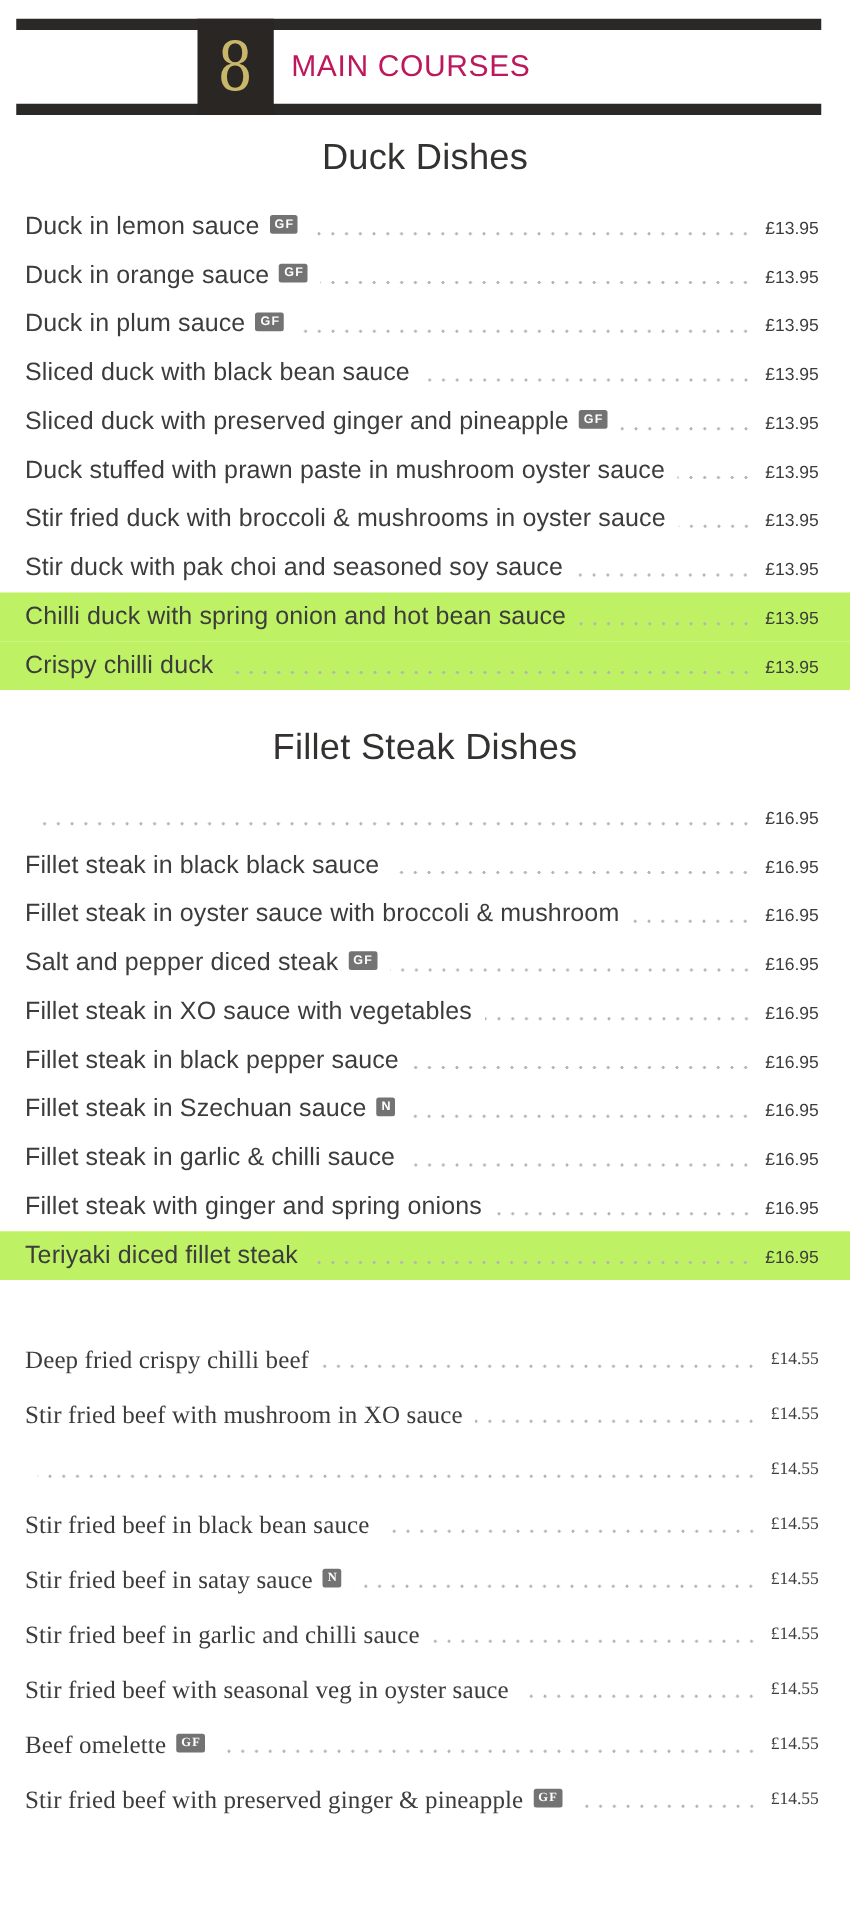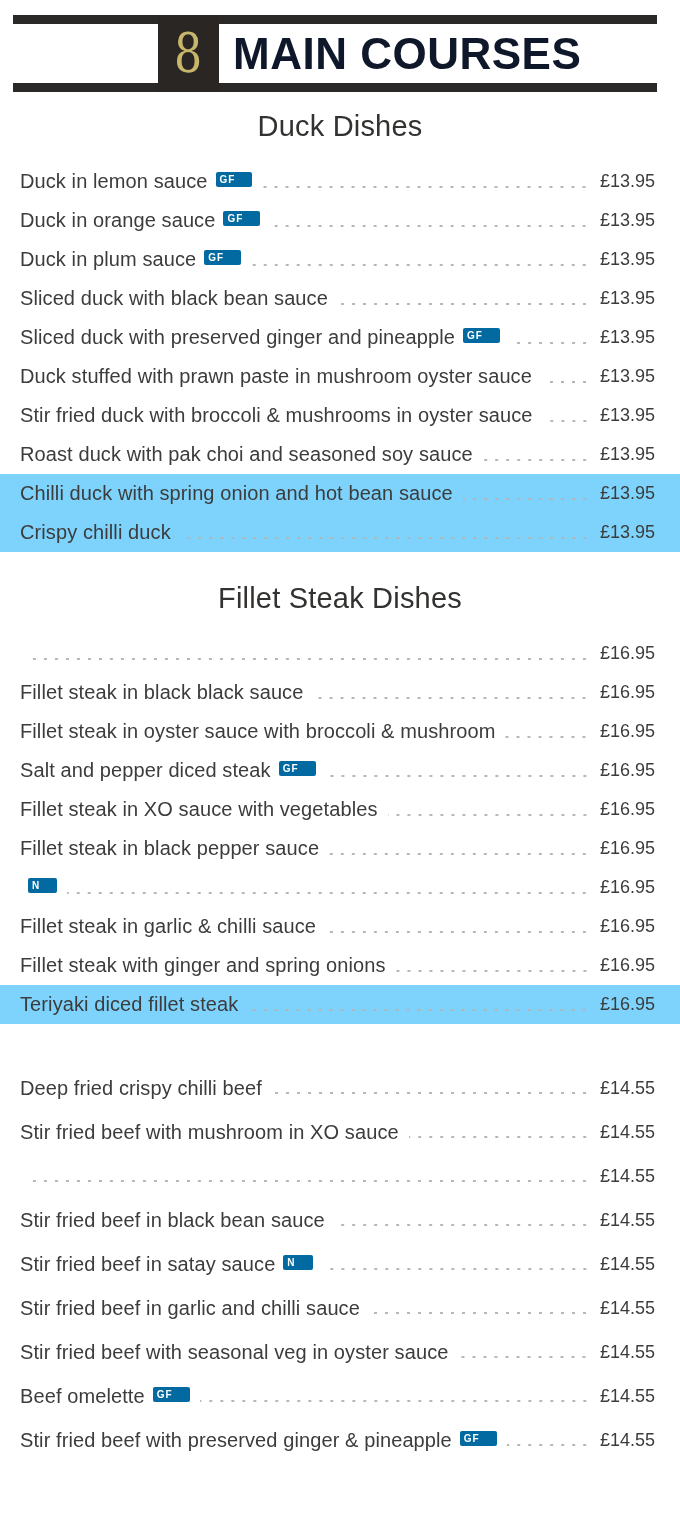--- a/index.html
+++ b/index.html
@@ -49,24 +49,24 @@
     font-size: 54px;
     line-height: 1;
     color: #c8b66a;
     transform: scaleX(0.82);
   }
   .header-title {
     position: absolute;
     left: 220px;
     top: 50%;
     transform: translateY(-50%);
-    font-size: 44px;
-    font-weight: bold;
+    font-size: 24px;
+    font-weight: normal;
     letter-spacing: 0.5px;
-    color: #0f172a;
+    color: #be185d;
     white-space: nowrap;
   }
 
   
   .content {
     position: absolute;
     top: 92px;
     left: 0;
     right: 0;
   }
@@ -83,54 +83,54 @@
     letter-spacing: 0.2px;
   }
   .items { padding-top: 16px; }
   .row {
     display: flex;
     align-items: center;
     height: 39px;
     padding: 0 25px 0 20px;
     box-sizing: border-box;
   }
-  .section:last-child .row { height: 44px; }
-  .row.highlight { background: #7dd3fc; }
+  .section:last-child .row { height: 44px; font-family: Liberation Serif, serif; }
+  .row.highlight { background: #bef264; }
   .item-name {
     font-size: 20px;
     color: #3c3c3c;
     white-space: nowrap;
     letter-spacing: 0.1px;
   }
   .badge {
     display: inline-block;
-    background: #0369a1;
+    background: #737373;
     color: #ffffff;
     font-size: 10px;
     font-weight: bold;
     letter-spacing: 1px;
     line-height: 1;
-    padding: 3px 17px 2px 4px;
+    padding: 3px 3px 2px 4px;
     border-radius: 2px;
     margin-left: 8px;
     position: relative;
     top: -2px;
   }
   .leader {
     flex: 1;
     height: 4px;
     margin: 10px 10px 0 10px;
     background-image: radial-gradient(circle, #b5b5b5 1.1px, rgba(0,0,0,0) 1.4px);
     background-size: 11px 4px;
     background-repeat: repeat-x;
     background-position: right center;
     min-width: 12px;
   }
   .price {
-    font-size: 18px;
+    font-size: 14px;
     color: #3c3c3c;
     white-space: nowrap;
   }
 </style>
 </head>
 <body>
 
 <div class="page">
 
   <div class="header">
@@ -179,21 +179,21 @@
             <span class="item-name">Duck stuffed with prawn paste in mushroom oyster sauce</span>
             <span class="leader"></span>
             <span class="price">£13.95</span>
           </div>
           <div class="row">
             <span class="item-name">Stir fried duck with broccoli &amp; mushrooms in oyster sauce</span>
             <span class="leader"></span>
             <span class="price">£13.95</span>
           </div>
           <div class="row">
-            <span class="item-name">Roast duck with pak choi and seasoned soy sauce</span>
+            <span class="item-name">Stir duck with pak choi and seasoned soy sauce</span>
             <span class="leader"></span>
             <span class="price">£13.95</span>
           </div>
           <div class="row highlight">
             <span class="item-name">Chilli duck with spring onion and hot bean sauce</span>
             <span class="leader"></span>
             <span class="price">£13.95</span>
           </div>
           <div class="row highlight">
             <span class="item-name">Crispy chilli duck</span>
@@ -229,20 +229,21 @@
             <span class="item-name">Fillet steak in XO sauce with vegetables</span>
             <span class="leader"></span>
             <span class="price">£16.95</span>
           </div>
           <div class="row">
             <span class="item-name">Fillet steak in black pepper sauce</span>
             <span class="leader"></span>
             <span class="price">£16.95</span>
           </div>
           <div class="row">
+            <span class="item-name">Fillet steak in Szechuan sauce</span>
             <span class="badge">N</span>
             <span class="leader"></span>
             <span class="price">£16.95</span>
           </div>
           <div class="row">
             <span class="item-name">Fillet steak in garlic &amp; chilli sauce</span>
             <span class="leader"></span>
             <span class="price">£16.95</span>
           </div>
           <div class="row">

